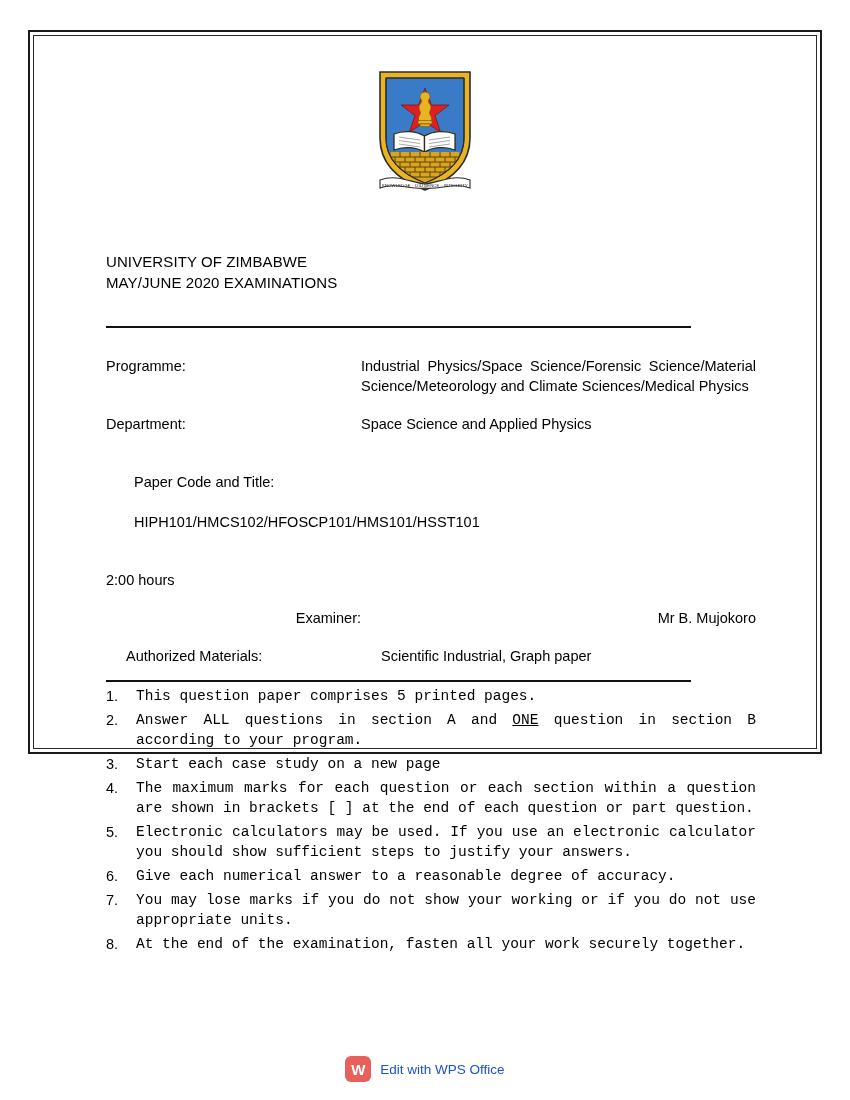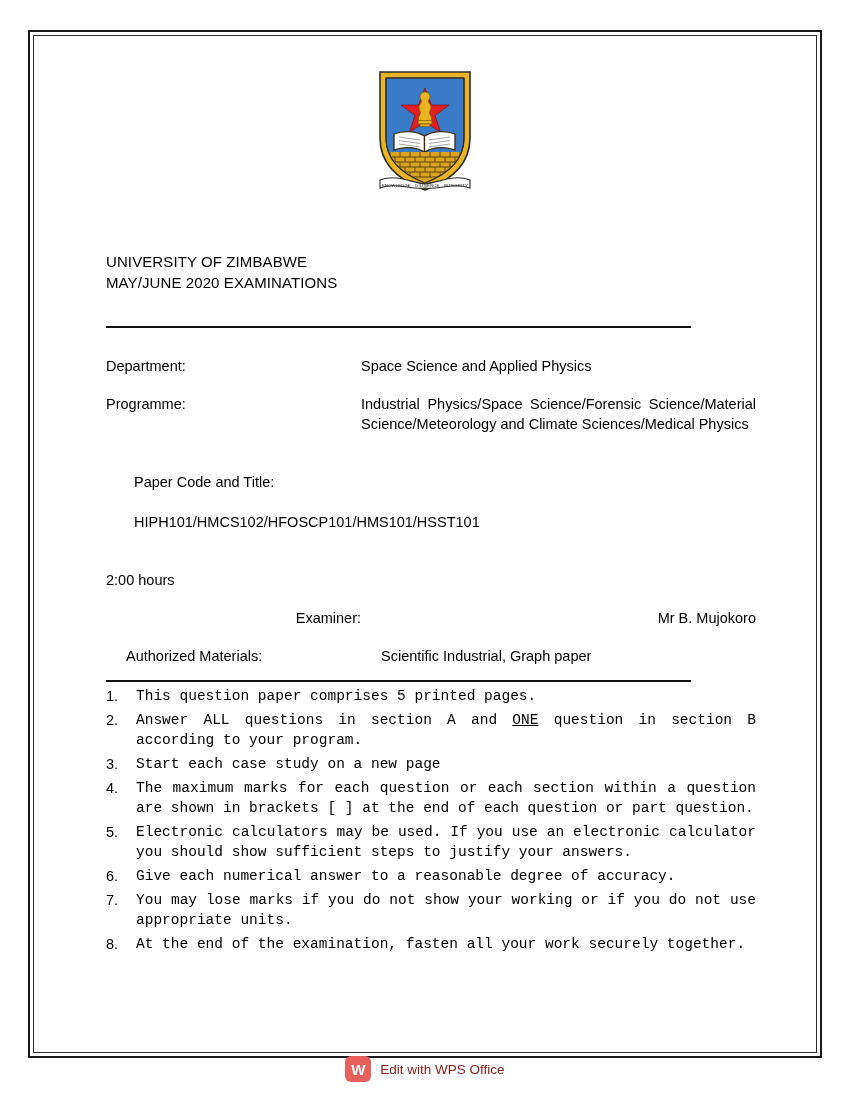--- a/index.html
+++ b/index.html
@@ -16,21 +16,21 @@
     color: #000000;
     overflow: hidden;
   }
 
   
   #page-frame {
     position: absolute;
     left: 28px;
     top: 30px;
     width: 794px;
-    height: 1028px;
+    height: 724px;
     border: 2px solid #1a1a1a;
     background: #ffffff;
   }
   #page-frame-inner {
     position: absolute;
     left: 3px;
     top: 3px;
     right: 3px;
     bottom: 3px;
     border: 1px solid #2b2b2b;
@@ -140,21 +140,21 @@
     align-items: center;
     justify-content: center;
     color: #ffffff;
     font-size: 15px;
     font-weight: bold;
     font-family: "Liberation Sans", sans-serif;
     line-height: 1;
   }
   #wps-label {
     font-size: 13.5px;
-    color: #7f1d1d;
+    color: #1d4ed8;
   }
 </style>
 </head>
 <body>
 
 <div id="page-frame">
   <div id="page-frame-inner">
     <div id="page-content">
 
       <div id="crest-wrap">
@@ -256,27 +256,27 @@
       </div>
 
       <div class="doc-body" style="top:290px;">
         <div class="rule"></div>
       </div>
 
       <div class="doc-body" style="top:320px;">
 
 
         <div class="field-row" style="margin-bottom:18px;">
+          <div class="field-label">Programme:</div>
+          <div class="field-value justify">Industrial Physics/Space Science/Forensic Science/Material Science/Meteorology and Climate Sciences/Medical Physics</div>
+        </div>
+
+        <div class="field-row" style="margin-bottom:18px;">
           <div class="field-label">Department:</div>
           <div class="field-value">Space Science and Applied Physics</div>
-        </div>
-
-        <div class="field-row" style="margin-bottom:18px;">
-          <div class="field-label">Programme:</div>
-          <div class="field-value justify">Industrial Physics/Space Science/Forensic Science/Material Science/Meteorology and Climate Sciences/Medical Physics</div>
         </div>
 
         <div class="stack-block" style="margin-bottom:18px;">
           <div>Paper Code and Title:</div>
           <div>HIPH101/HMCS102/HFOSCP101/HMS101/HSST101</div>
         </div>
 
         <div class="field-row" style="margin-bottom:18px;">
           <div class="field-value">2:00 hours</div>
         </div>

